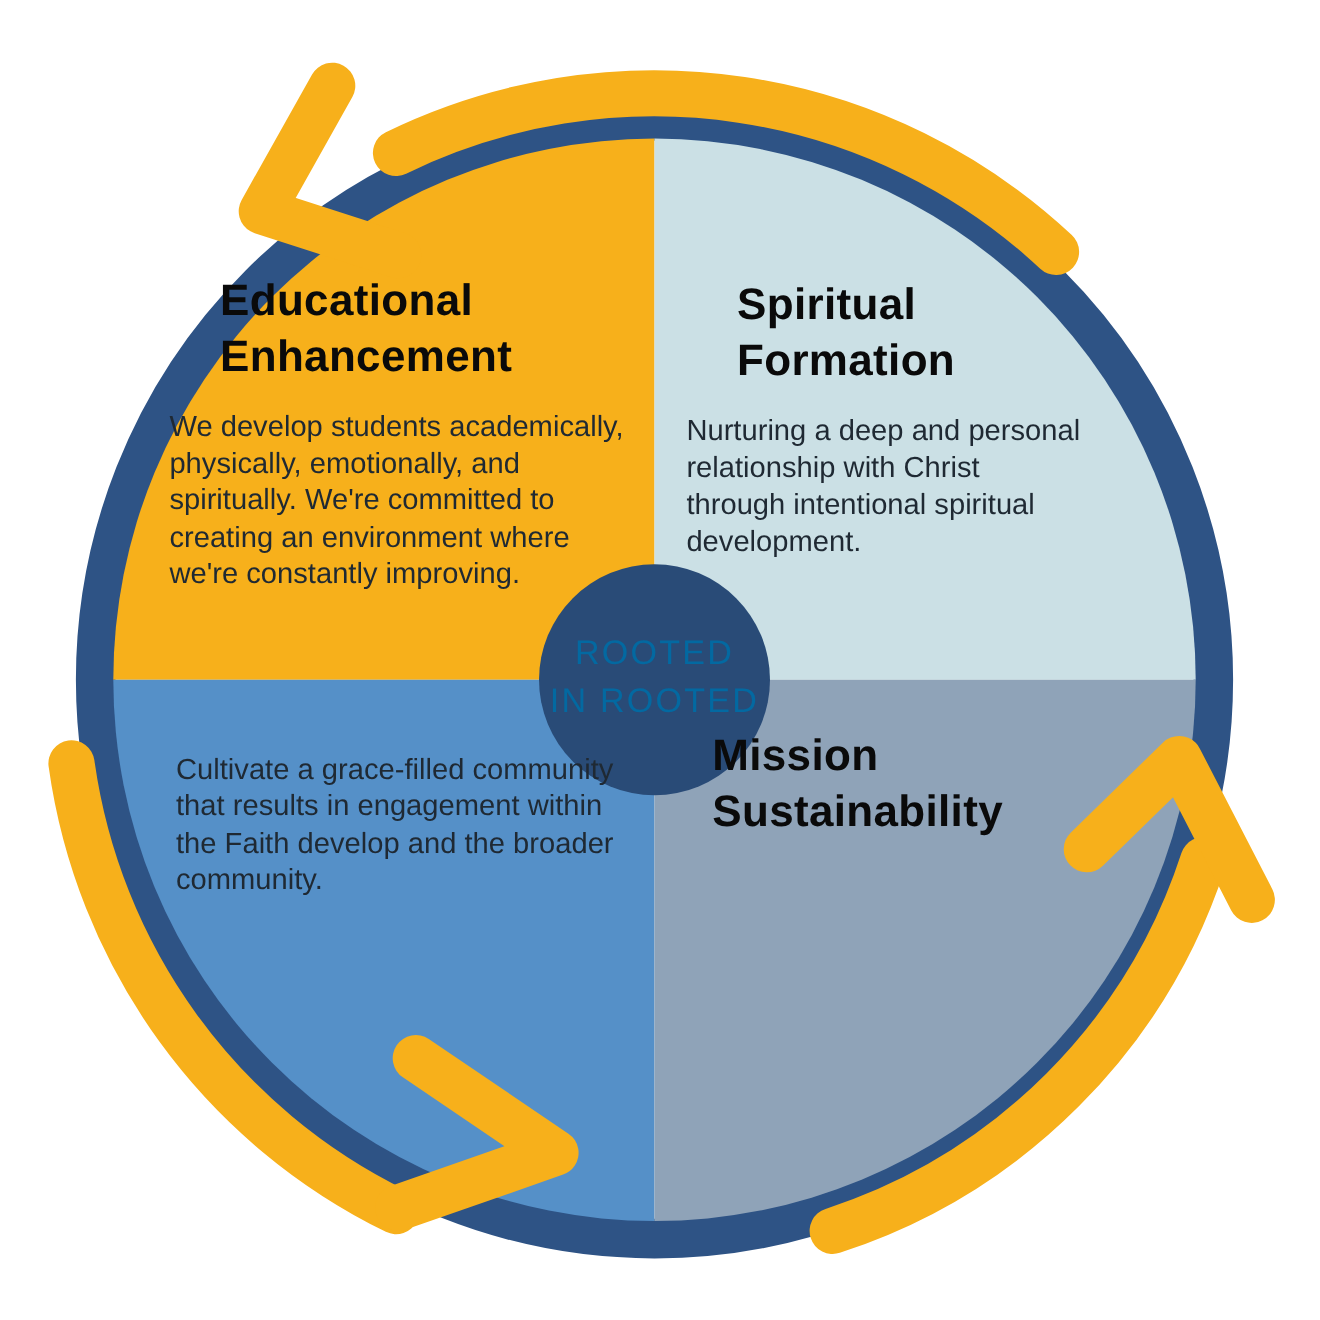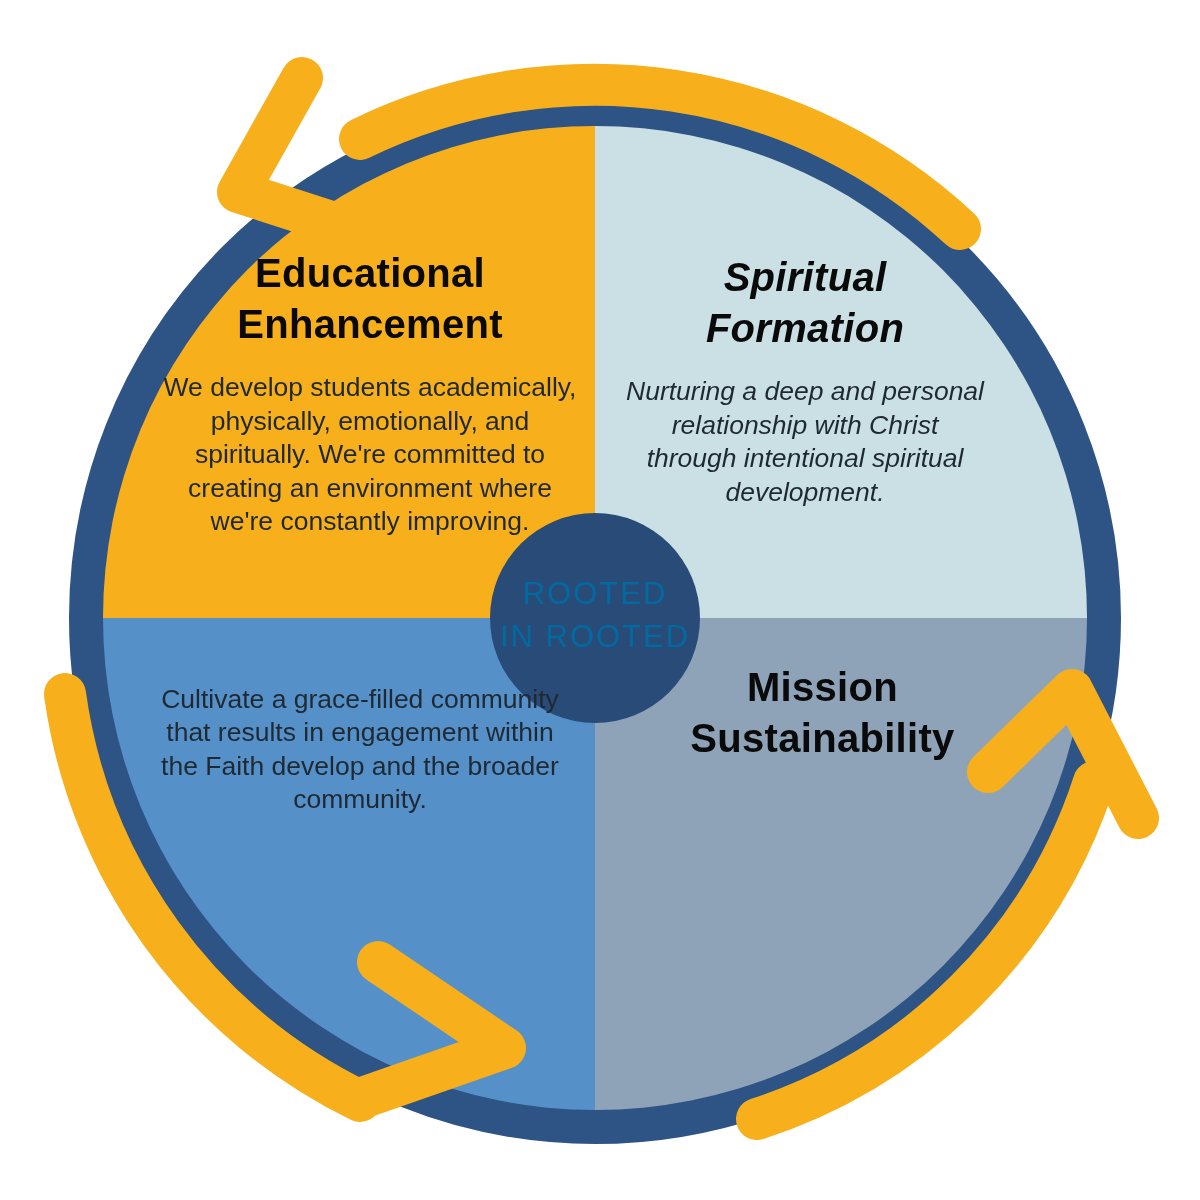--- a/index.html
+++ b/index.html
@@ -3,34 +3,34 @@
 <meta charset="utf-8">
 <style>
   html,body { margin:0; padding:0; background:#ffffff; }
   .stage {
     position:relative; width:1200px; height:1200px;
     background:#ffffff; overflow:hidden;
     font-family:"Liberation Sans", sans-serif;
   }
   svg.art { position:absolute; left:0; top:0; width:1200px; height:1200px; }
 
-  .qtext { position:absolute; text-align:center; }
+  .qtext { position:absolute; }
   .qtitle {
     font-weight:700; font-size:40px; line-height:1.28;
     color:#0a0a0a; margin:0 auto; letter-spacing:.3px;
   }
   .qbody {
     font-size:26.5px; line-height:1.26; color:#1f2933;
     margin:21px auto 0;
   }
   .tl { left:130px; top:248px; width:480px; }
   .tl .qtitle { max-width:340px; }
   .tl .qbody  { max-width:432px; }
 
-  .tr { left:590px; top:252px; width:430px;font-style:italic; }
+  .tr { left:590px; top:252px; width:430px; }
   .tr .qtitle { max-width:270px; }
   .tr .qbody  { max-width:362px; }
 
   .bl { left:140px; top:662px; width:440px; }
   .bl .qtitle { max-width:320px; }
   .bl .qbody  { max-width:400px; }
 
   .br { left:590px; top:662px; width:465px; }
   .br .qtitle { max-width:350px; }
   .br .qbody  { max-width:442px; }

